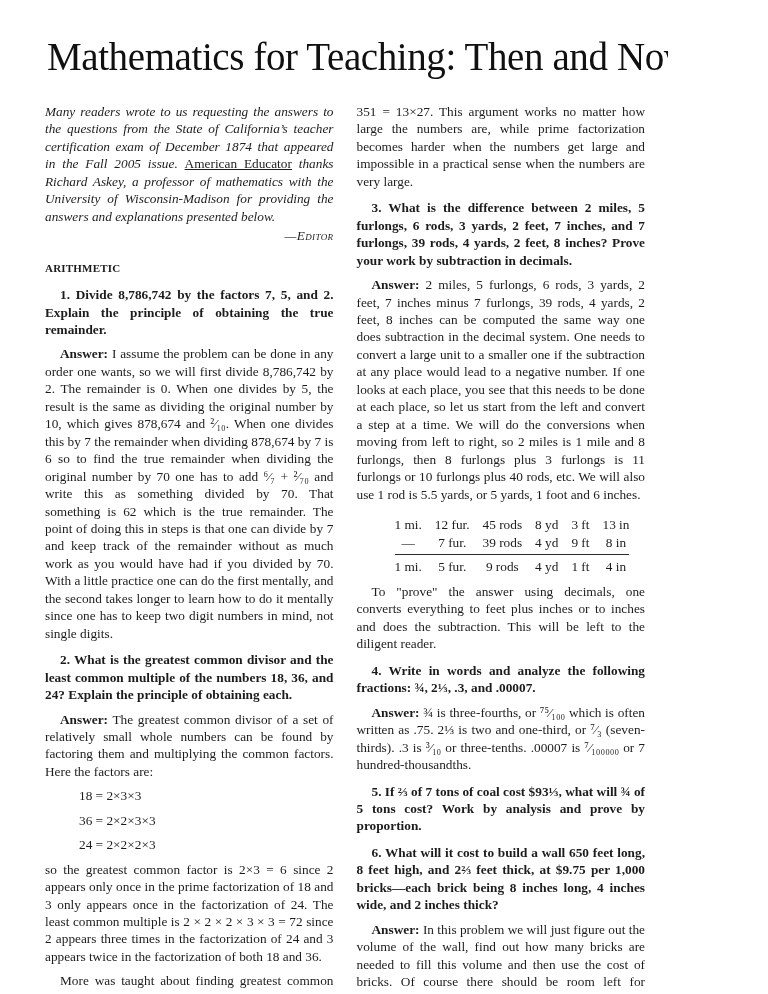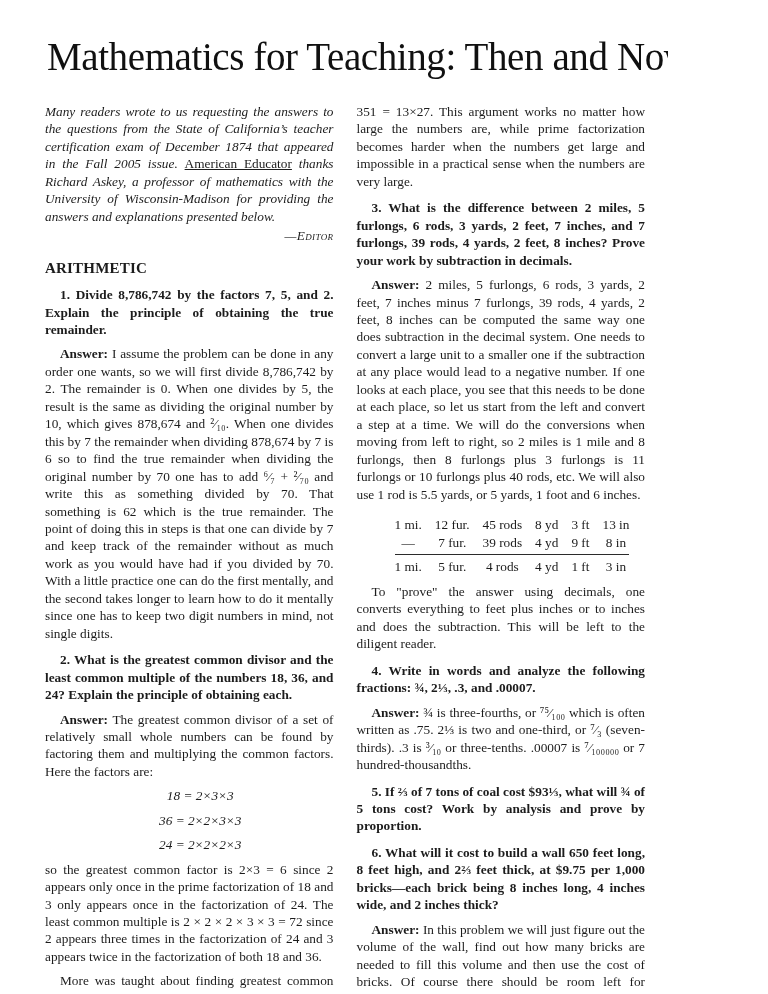--- a/index.html
+++ b/index.html
@@ -19,26 +19,26 @@
   .columns { display: flex; gap: 23px; }
   .col { flex: 1 1 0; min-width: 0; font-size: 13.3px; line-height: 17.45px; text-align: justify; }
   p { margin: 0; }
   .intro { font-style: italic; }
   .intro .rm { font-style: normal; text-decoration: underline; }
   .it { }
   .editor {
     text-align: right; font-style: italic; font-variant: small-caps;
     letter-spacing: 0.4px; margin-top: 2px;
   }
-  .sect { font-size: 15px; font-weight: 700; margin: 15px 0 3px 0; letter-spacing: 0.2px; text-align: left; }
+  .sect { font-size: 11px; font-weight: 700; margin: 15px 0 3px 0; letter-spacing: 0.2px; text-align: left; }
   .q  { font-weight: 700; text-indent: 15px; margin-top: 9px; }
   .ans, .para { text-indent: 15px; margin-top: 7px; }
   .cont { text-indent: 0; margin-top: 0; }
   .lbl { font-weight: 700; }
-  .eq { text-indent: 0; margin: 7px 0 7px 22px; text-align: center; font-style: italic; }
+  .eq { text-indent: 0; margin: 7px 0 7px 34px; text-align: left; }
   .meas { border-collapse: collapse; margin: 13px 0 4px 38px; }
   .meas td { font-size: 13.3px; line-height: 18px; text-align: center; padding: 0 0 0 13px; white-space: nowrap; }
   .meas td:first-child { padding-left: 0; }
   .meas tr.sub td { border-bottom: 1.4px solid #2b2b2b; padding-bottom: 2px; }
   .meas tr.res td { padding-top: 3px; }
   .note {
     margin-top: 10px; border-top: 1.2px solid #2b2b2b; padding-top: 7px;
     font-style: italic; font-size: 13.1px; line-height: 17.2px; text-indent: 0;
   }
 </style>
@@ -93,24 +93,24 @@
           <td>—</td>
           <td>7 fur.</td>
           <td>39 rods</td>
           <td>4 yd</td>
           <td>9 ft</td>
           <td>8 in</td>
         </tr>
         <tr class="res">
           <td>1 mi.</td>
           <td>5 fur.</td>
-          <td>4 rods</td>
+          <td>9 rods</td>
           <td>4 yd</td>
           <td>1 ft</td>
-          <td>3 in</td>
+          <td>4 in</td>
         </tr>
       </tbody>
         </table>
 
       <p class="para">To "prove" the answer using decimals, one converts everything to feet plus inches or to inches and does the subtraction. This will be left to the diligent reader.</p>
 
       <p class="q">4. Write in words and analyze the following fractions: ¾, 2⅓, .3, and .00007.</p>
       <p class="ans"><b class="lbl">Answer:</b> <span>¾ is three-fourths, or ⁷⁵⁄₁₀₀ which is often written as .75. 2⅓ is two and one-third, or ⁷⁄₃ (seven-thirds). .3 is ³⁄₁₀ or three-tenths. .00007 is ⁷⁄₁₀₀₀₀₀ or 7 hundred-thousandths.</span></p>
 
       <p class="q">5. If ⅔ of 7 tons of coal cost $93⅓, what will ¾ of 5 tons cost? Work by analysis and prove by proportion.</p>

